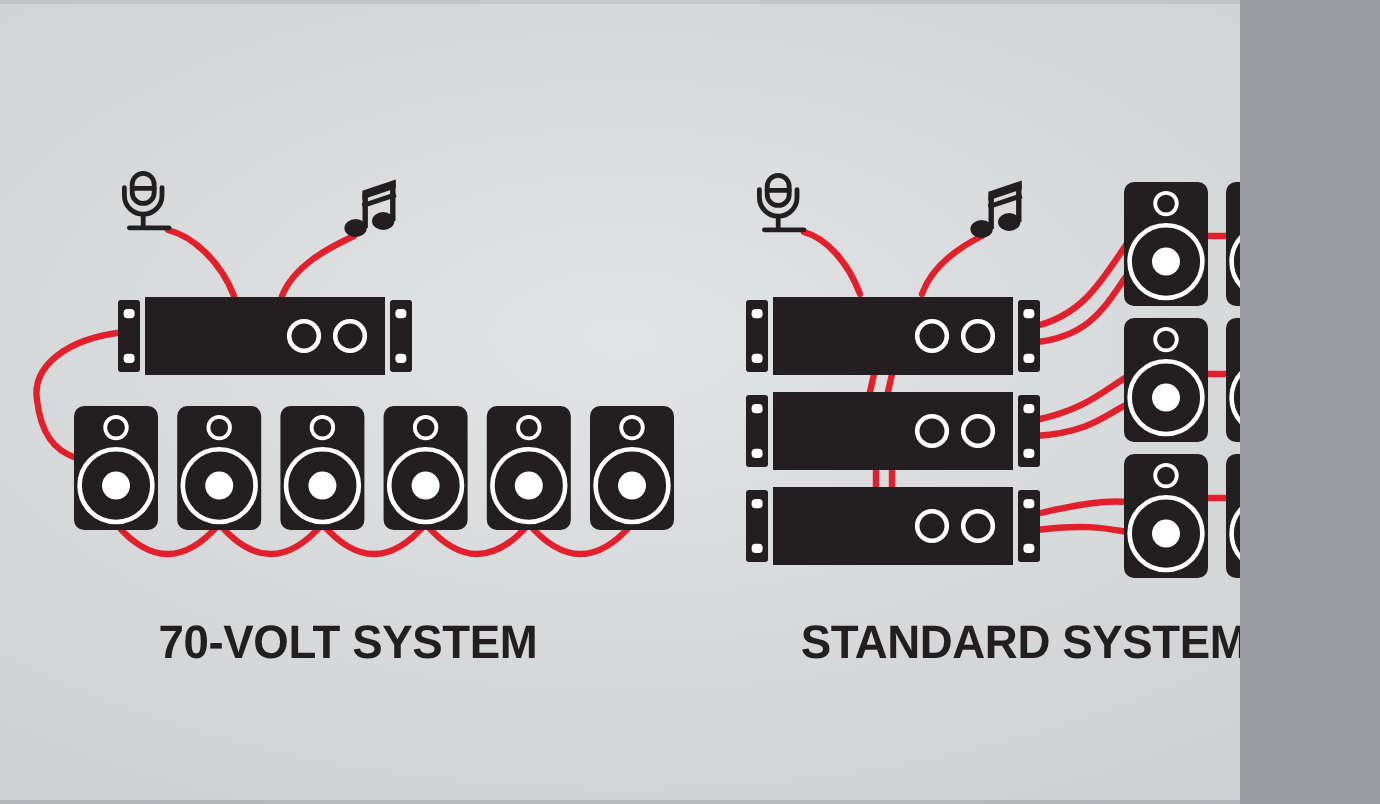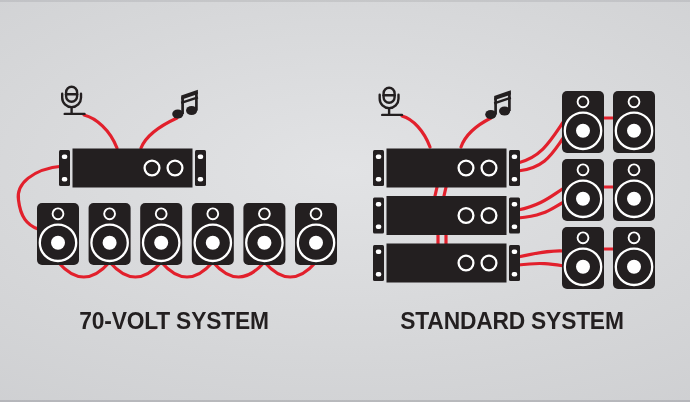--- a/index.html
+++ b/index.html
@@ -1,18 +1,18 @@
 <!DOCTYPE html>
 <html style="--black: #231f20; --red: #e2202c; --bg-light: #e2e3e5; --bg-dark: #c6c7ca; --text: #231f20;"><head>
 <meta charset="utf-8">
 <style>
   html,body{margin:0;padding:0;background:#9a9ba0;font-family:"Liberation Sans",sans-serif;}
   .stage{
     position:relative;
-    width:690px;height:402px;
+    width:620px;height:402px;
     overflow:hidden;
     background:radial-gradient(ellipse 130% 105% at 50% 42%, var(--bg-light,#e2e3e5) 0%, #d5d6d8 45%, var(--bg-dark,#c6c7ca) 100%);
   }
   .stage::before{content:'';position:absolute;left:0;top:0;right:0;height:2px;background:rgba(50,52,60,.10);}
   .stage::after{content:'';position:absolute;left:0;bottom:0;right:0;height:2px;background:rgba(50,52,60,.16);}
   svg#diagram{position:absolute;left:0;top:0;}
   .blk{fill:var(--black,#231f20);}
   .scr{fill:#fff;}
   .ring{fill:none;stroke:#fff;stroke-width:2.3;}
   .thin{stroke-width:1.9;}

